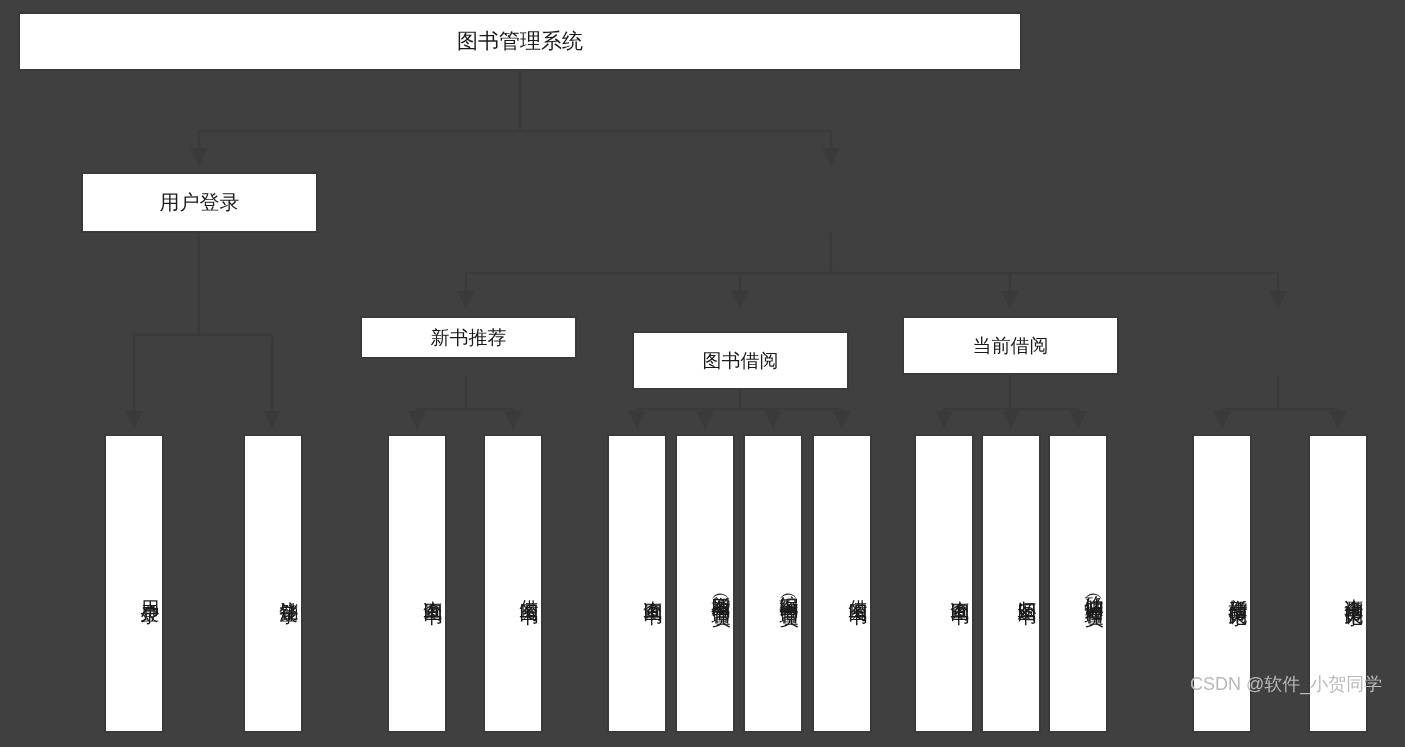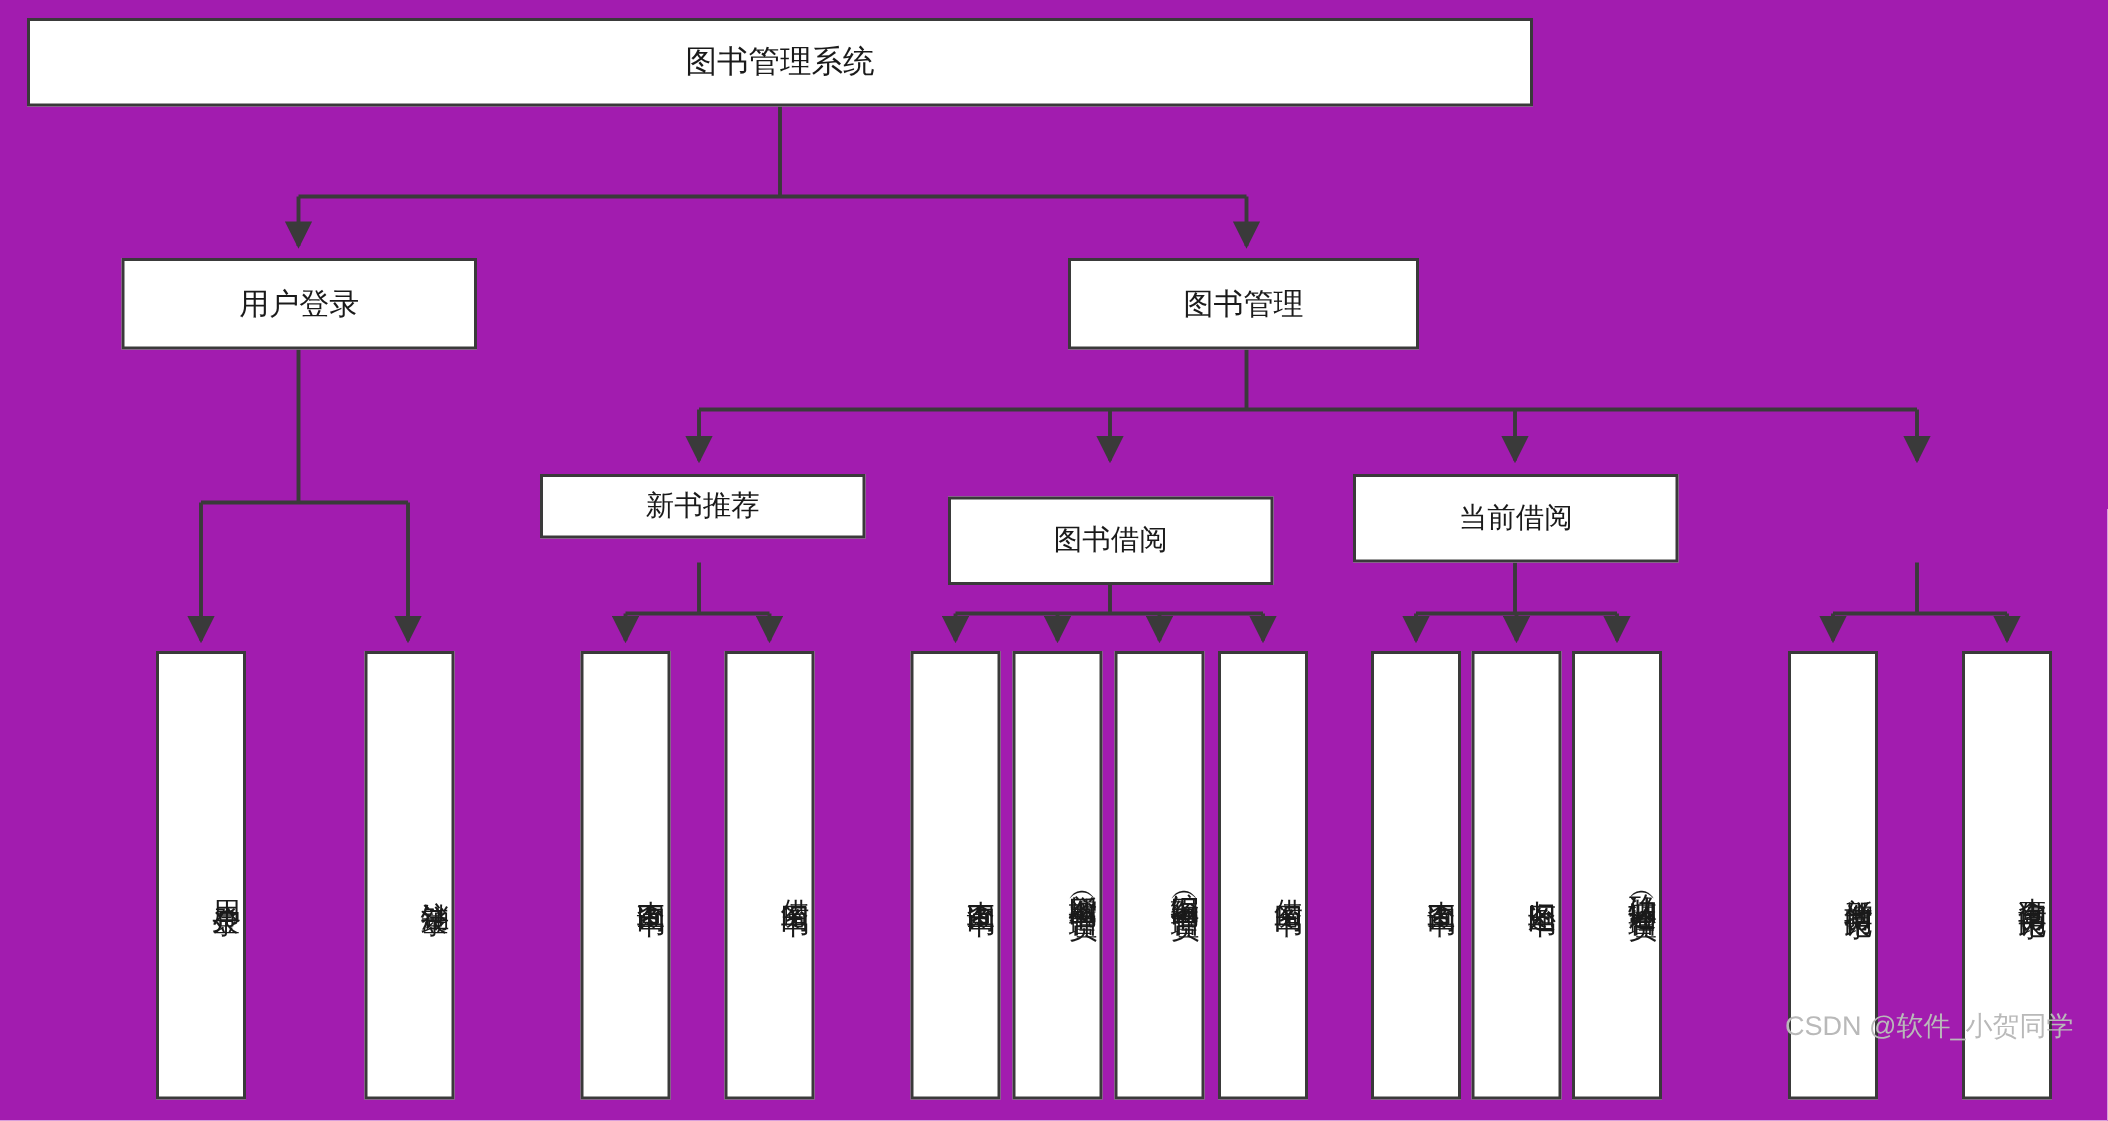--- a/index.html
+++ b/index.html
@@ -5,21 +5,21 @@
 <style>
   html, body {
     margin: 0;
     padding: 0;
     background: #ffffff;
   }
   #canvas {
     position: relative;
     width: 1405px;
     height: 747px;
-    background: #a21caf;
+    background: #404040;
     font-family: "DejaVu Sans", "Liberation Sans", sans-serif;
     overflow: hidden;
   }
   .node {
     position: absolute;
     box-sizing: border-box;
     background: #ffffff;
     border: 2.5px solid #3a3a3a;
     display: flex;
     align-items: center;
@@ -117,23 +117,20 @@
     </g>
   </svg>
 
   <div class="node lvl1" style="left:18px; top:12px; width:1004px; height:59px;">
     <span>图书管理系统</span>
   </div>
 
   <div class="node lvl2" style="left:81px; top:172px; width:237px; height:61px;">
     <span>用户登录</span>
   </div>
-  <div class="node lvl2" style="left:712px; top:172px; width:234px; height:61px;">
-    <span>图书管理</span>
-  </div>
 
   <div class="node lvl3" style="left:360px; top:316px; width:217px; height:43px;">
     <span>新书推荐</span>
   </div>
   <div class="node lvl3" style="left:632px; top:316px; width:217px; height:59px;margin-top:15px;">
     <span>图书借阅</span>
   </div>
   <div class="node lvl3" style="left:902px; top:316px; width:217px; height:59px;">
     <span>当前借阅</span>
   </div>

